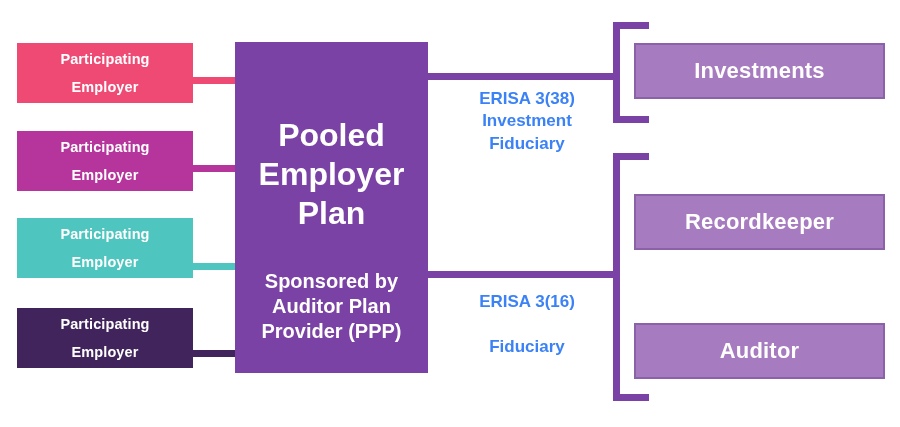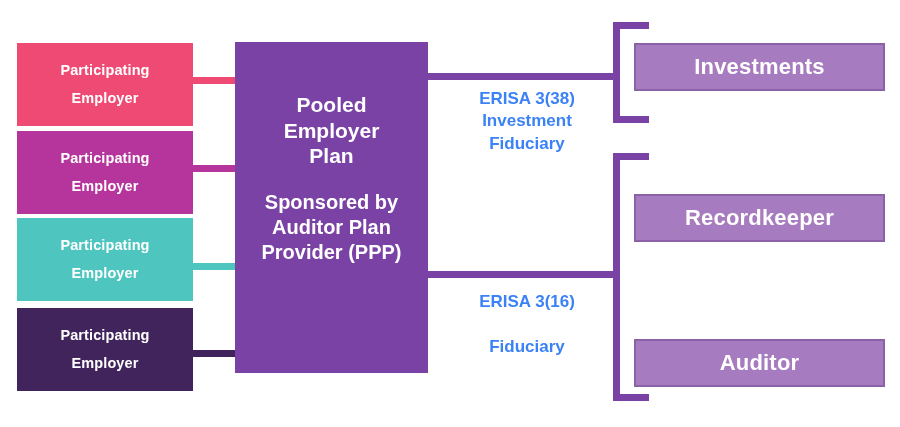--- a/index.html
+++ b/index.html
@@ -24,21 +24,21 @@
     justify-content: center;
     text-align: center;
     color: #ffffff;
     font-weight: bold;
     line-height: 1.28;
   }
   
   .emp {
     left: 17px;
     width: 176px;
-    height: 83px;
+    height: 60px;
     font-size: 14.5px;
     letter-spacing: 0.1px;
   }
   .emp .l1 { display: block; }
   .emp .l2 { display: block; margin-top: 9px; }
   #emp-1 { top: 43px;  background: #EF4A73; }
   #emp-2 { top: 131px; background: #B6359C; }
   #emp-3 { top: 218px; background: #4EC5BE; }
   #emp-4 { top: 308px; background: #42245C; }
 
@@ -58,27 +58,28 @@
   #pep {
     left: 235px;
     top: 42px;
     width: 193px;
     height: 331px;
     background: #7A42A4;
     justify-content: flex-start;
     padding-top: 50px;
   }
   #pep .title {
-    font-size: 21px;
+    font-size: 32px;
     line-height: 1.22;
     font-weight: bold;
     padding: 0 6px;
+    margin-top: 24px;
   }
   #pep .subtitle {
-    margin-top: 21px;
+    margin-top: 36px;
     font-size: 20px;
     line-height: 1.26;
     font-weight: bold;
     padding: 0 4px;
   }
 
   
   .plink {
     position: absolute;
     height: 7px;
@@ -111,33 +112,33 @@
     border-right: none;
     background: transparent;
   }
   #bracket-top    { left: 613px; top: 22px;  width: 36px; height: 101px; }
   #bracket-bottom { left: 613px; top: 153px; width: 36px; height: 248px; }
 
   
   .svc {
     left: 634px;
     width: 251px;
-    height: 48px;
+    height: 56px;
     background: #A77BBF;
     border: 2px solid #8B62A8;
     color: #ffffff;
     font-size: 22px;
     font-weight: bold;
     letter-spacing: 0.2px;
     text-align: right;
   }
   #svc-investments  { top: 43px;  }
   #svc-recordkeeper { top: 182px; margin-top: 12px; }
   #svc-trustee      { top: 252px; }
-  #svc-auditor      { top: 339px; }
+  #svc-auditor      { top: 323px; }
 </style>
 </head>
 <body>
 
 <div id="canvas">
 
   <div class="box emp" id="emp-1">
     <span class="l1">Participating</span>
     <span class="l2">Employer</span>
   </div>

